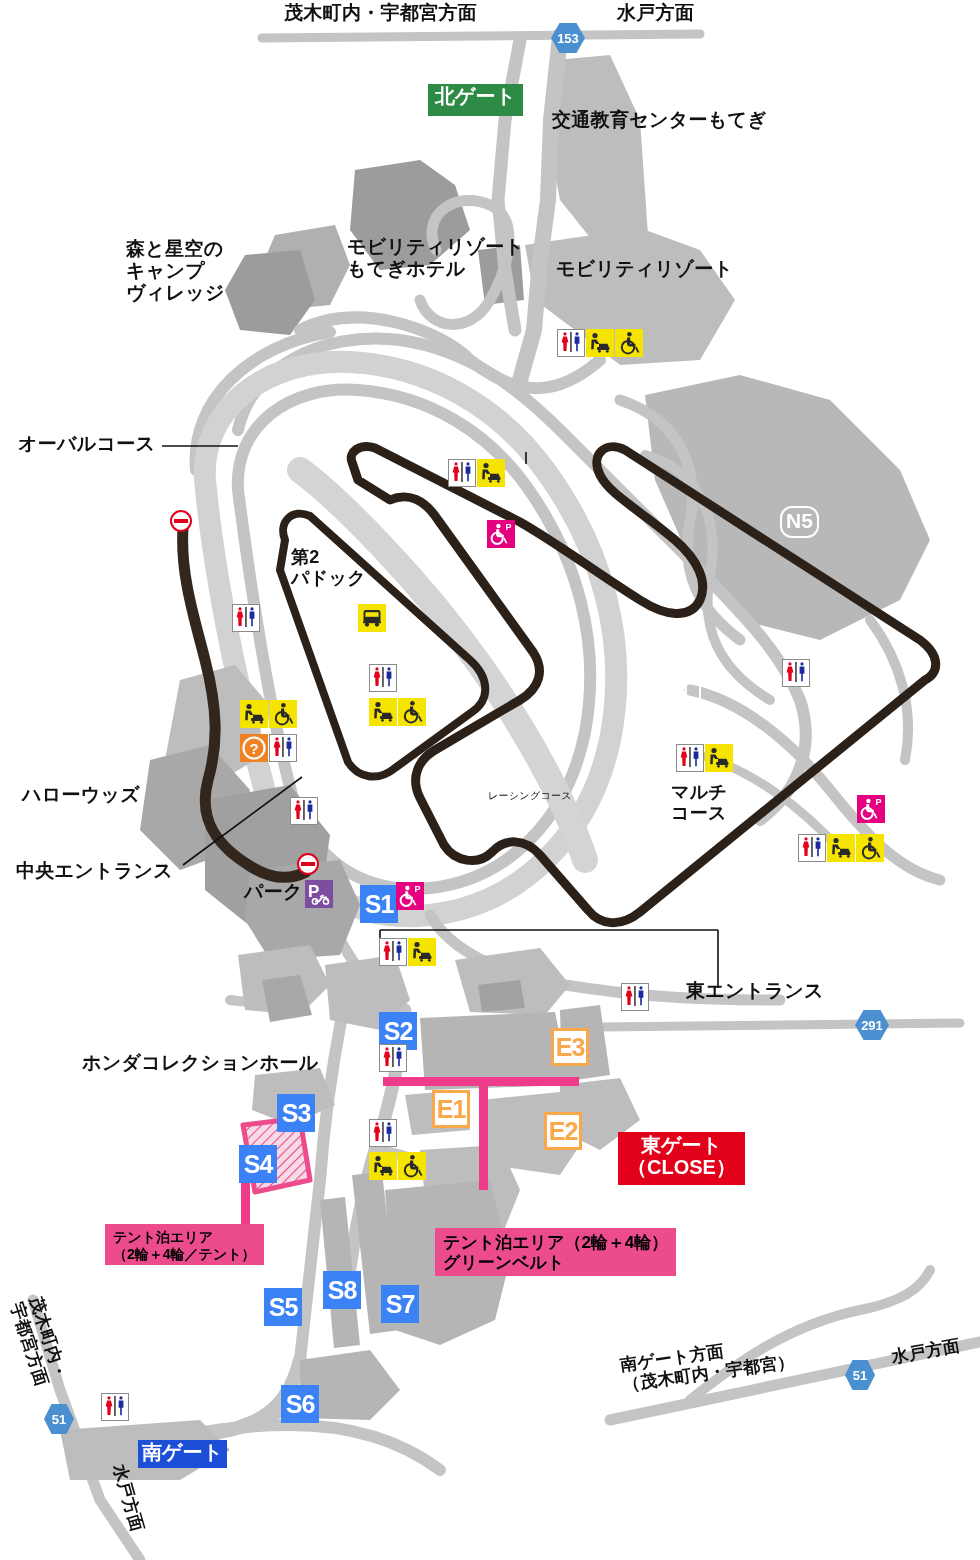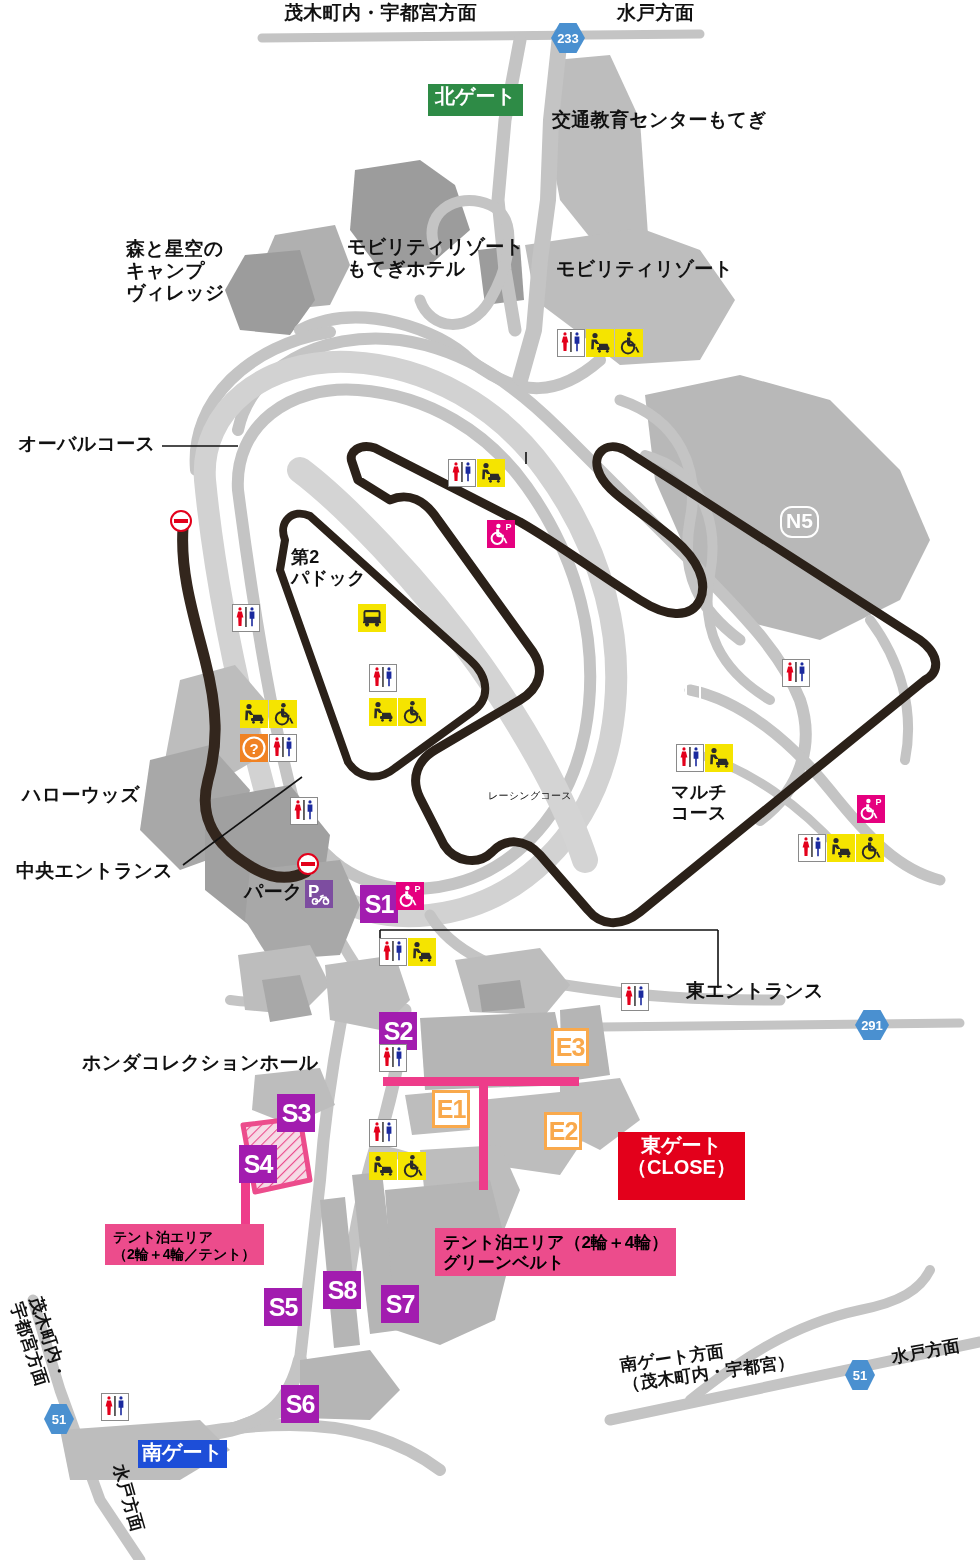--- a/index.html
+++ b/index.html
@@ -43,26 +43,26 @@
     font-weight: bold;
     display: flex;
     align-items: center;
     justify-content: center;
     line-height: 1.08;
     text-align: center;
     white-space: pre;
   }
   .gate-green  { background: #2e8b46; font-size: 20px; padding: 2px 7px 8px; }
   .gate-orange { background: #1d4ed8; font-size: 20px; padding: 2px 4px 4px; }
-  .gate-red    { background: #e3001b; font-size: 20px; padding: 3px 9px 22px; }
+  .gate-red    { background: #e3001b; font-size: 20px; padding: 3px 9px 7px; }
 
   
   .lot {
     position: absolute;
-    background: #a21caf;
+    background: #3b82f6;
     color: #ffffff;
     font-weight: bold;
     font-size: 25px;
     width: 38px; height: 38px;
     display: flex; align-items: center; justify-content: center;
     letter-spacing: -1px;
   }
   .lot.e { background: #ffffff; color: #f9a94c; border: 3px solid #f9a94c; }
 
   
@@ -316,21 +316,21 @@
   <div class="lot" style="left:264px; top:1288px;">S5</div>
   <div class="lot" style="left:281px; top:1385px;">S6</div>
   <div class="lot" style="left:381px; top:1285px;">S7</div>
   <div class="lot" style="left:323px; top:1271px;">S8</div>
   <div class="lot e" style="left:432px; top:1090px;">E1</div>
   <div class="lot e" style="left:544px; top:1112px;">E2</div>
   <div class="lot e" style="left:551px; top:1028px;">E3</div>
 
   <div class="area-chip" style="left:780px; top:506px;border-radius:12px;">N5</div>
 
-  <div class="shield" style="left:551px; top:23px;">233</div>
+  <div class="shield" style="left:551px; top:23px;">153</div>
   <div class="shield" style="left:855px; top:1010px;">291</div>
   <div class="shield narrow" style="left:44px; top:1404px;">51</div>
   <div class="shield narrow" style="left:845px; top:1360px;">51</div>
 
   <div class="pink-callout pc-14" style="left:105px; top:1224px;">テント泊エリア
 （2輪＋4輪／テント）</div>
   <div class="pink-callout pc-17" style="left:435px; top:1228px;">テント泊エリア（2輪＋4輪）
 グリーンベルト</div>
 
   <div class="ico ico-toilet" style="left:557px; top:329px;">

